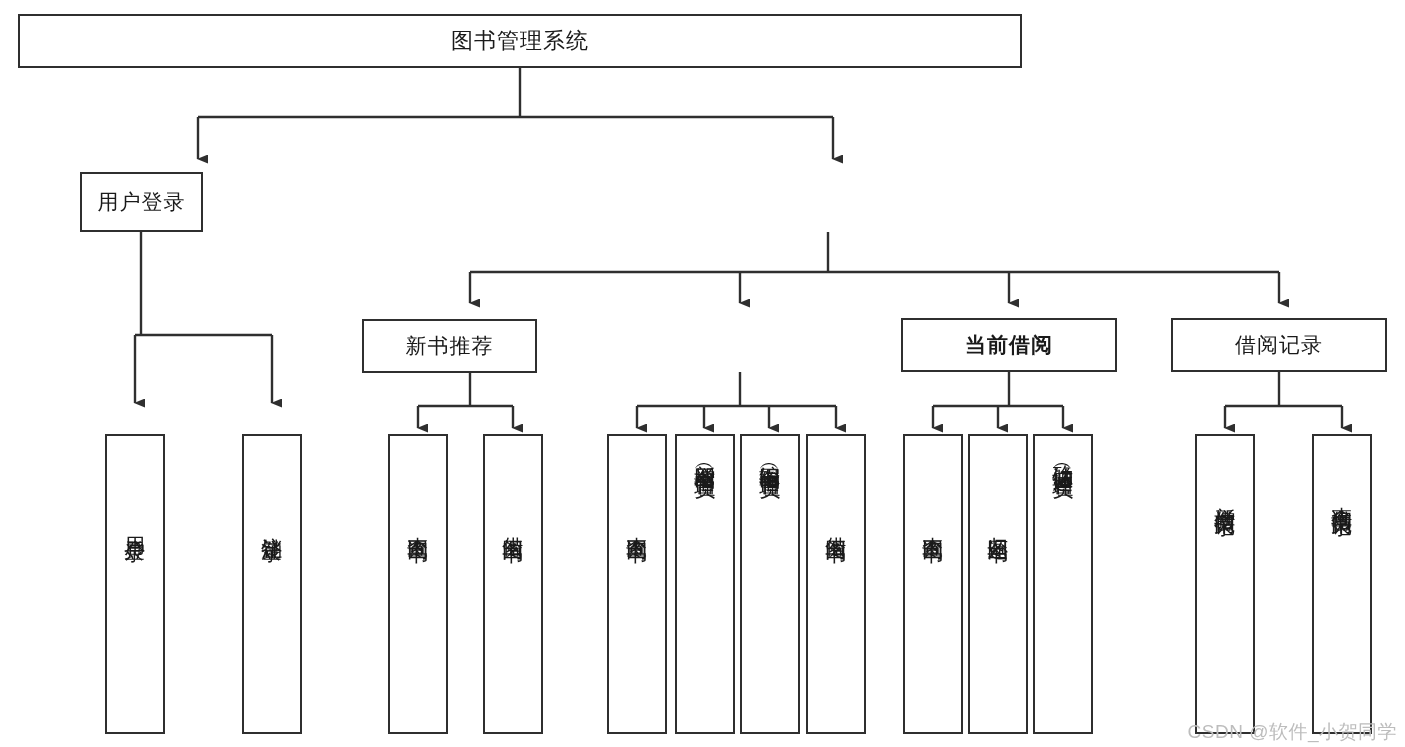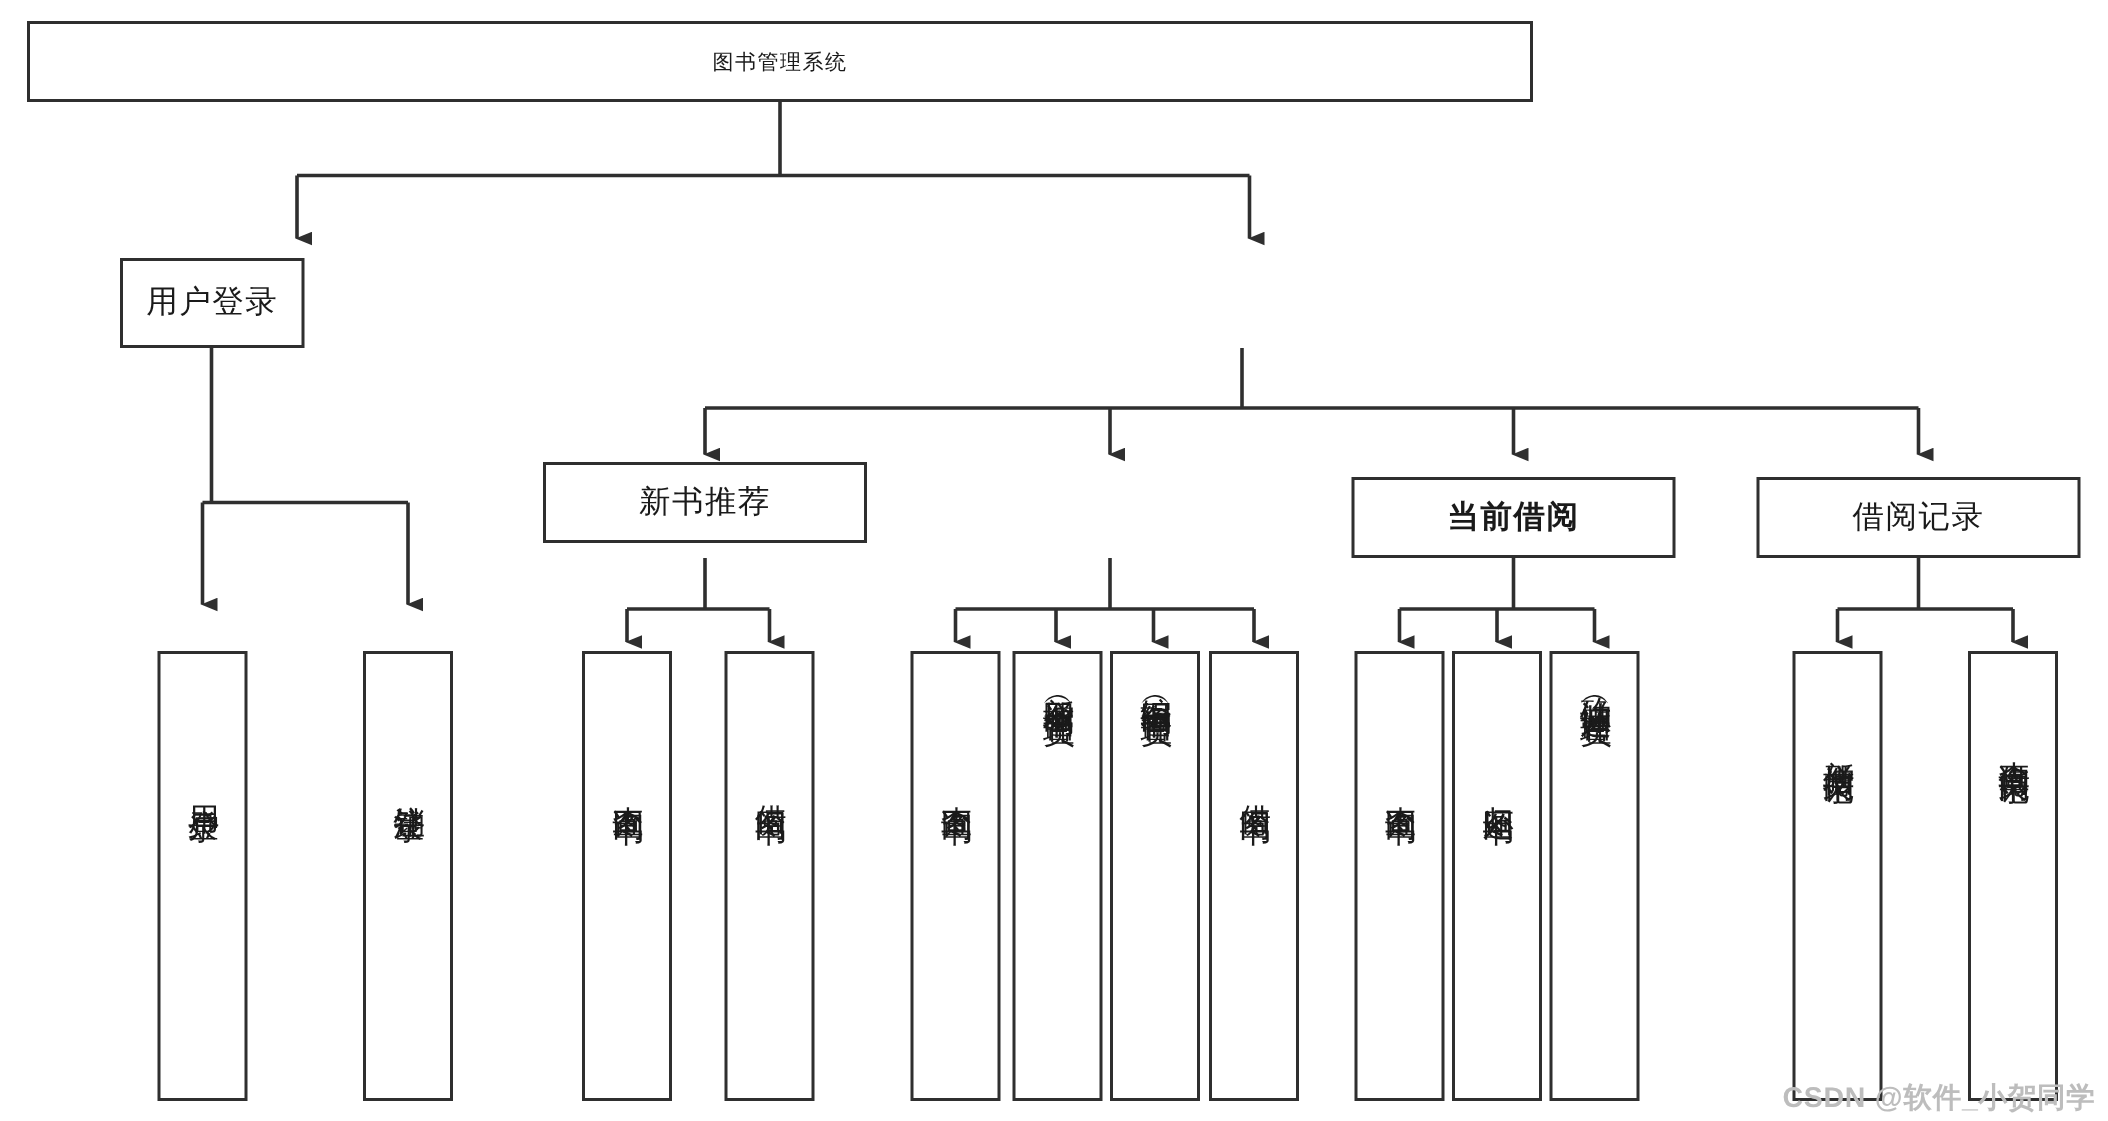--- a/index.html
+++ b/index.html
@@ -34,21 +34,21 @@
     align-items: center;
     justify-content: center;
     color: #1a1a1a;
   }
   .node .label {
     font-size: 21px;
     line-height: 1.15;
     letter-spacing: 1px;
     white-space: nowrap;
   }
-  .node.root .label { font-size: 14px; text-align: center; }
+  .node.root .label { font-size: 22px; text-align: center; }
   .node.lvl2 .label { font-size: 21px; }
   .node.lvl3 .label { font-size: 21px; }
 
   
   .node.leaf {
     align-items: flex-start;
     justify-content: center;
     padding-top: 6px;
   }
   .node.leaf .label {
@@ -66,21 +66,20 @@
   .node.leaf.med .label { margin-top: 48px; }
 
   .watermark {
     position: absolute;
     right: 8px;
     bottom: 2px;
     font-size: 19px;
     color: #bdbdbd;
     white-space: nowrap;
     letter-spacing: 0.5px;
-    font-weight: bold;
   }
 </style>
 </head>
 <body>
 
 <div id="canvas">
 
   <svg class="wires" viewBox="0 0 1405 747">
     <defs>
       <marker id="arrow" markerWidth="10" markerHeight="11" refX="4.5" refY="10" orient="auto" markerUnits="userSpaceOnUse">
@@ -132,21 +131,21 @@
   </svg>
 
   <div class="node root" style="left:18px; top:14px; width:1004px; height:54px;">
     <span class="label">图书管理系统</span>
   </div>
 
   <div class="node lvl2" style="left:80px; top:172px; width:123px; height:60px;">
     <span class="label">用户登录</span>
   </div>
 
-  <div class="node lvl3" style="left:362px; top:308px; width:216px; height:54px;">
+  <div class="node lvl3" style="left:362px; top:319px; width:175px; height:54px;">
     <span class="label">新书推荐</span>
   </div>
   <div class="node lvl3" style="left:901px; top:318px; width:216px; height:54px;font-weight:bold;">
     <span class="label">当前借阅</span>
   </div>
   <div class="node lvl3" style="left:1171px; top:318px; width:216px; height:54px;align-items:center;">
     <span class="label">借阅记录</span>
   </div>
 
   <div class="node leaf mid" style="left:105px; top:434px; width:60px; height:300px;">

